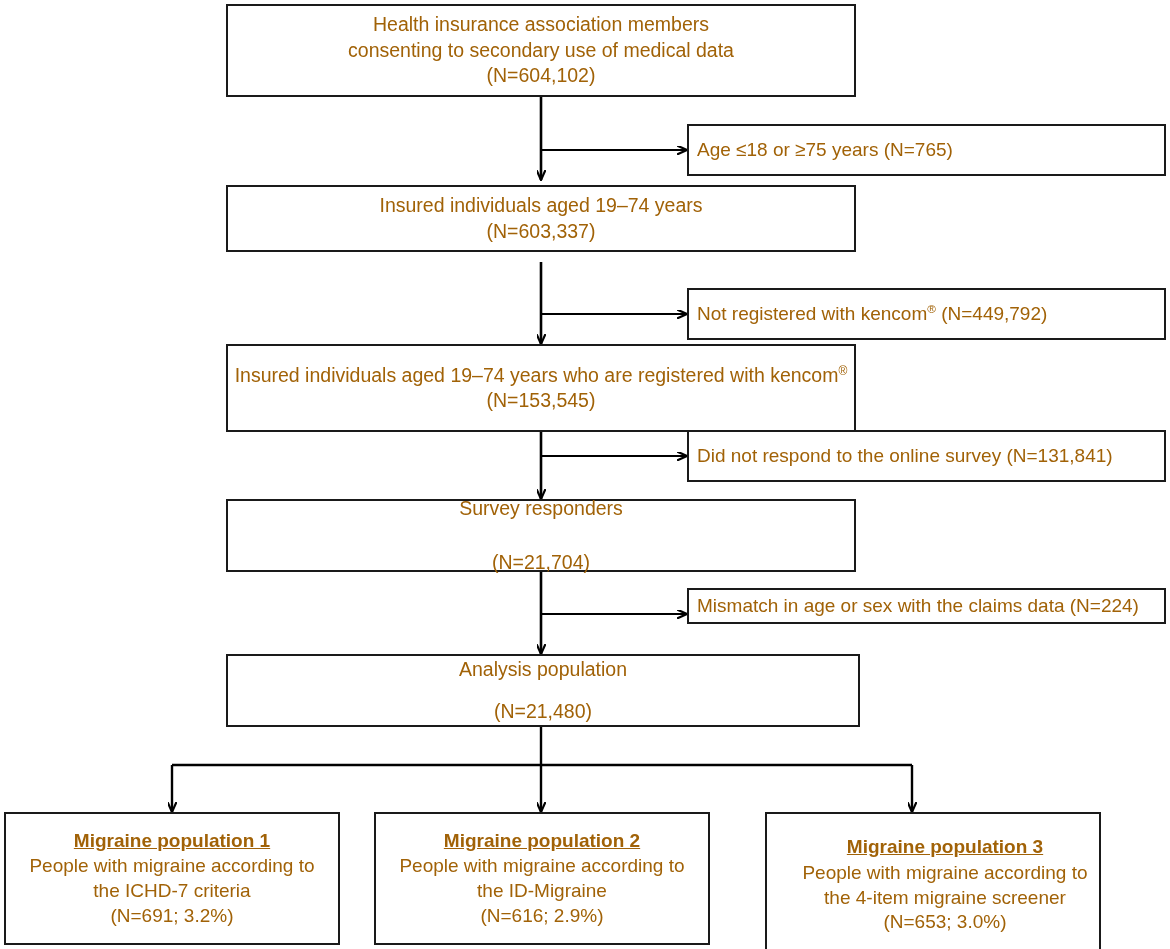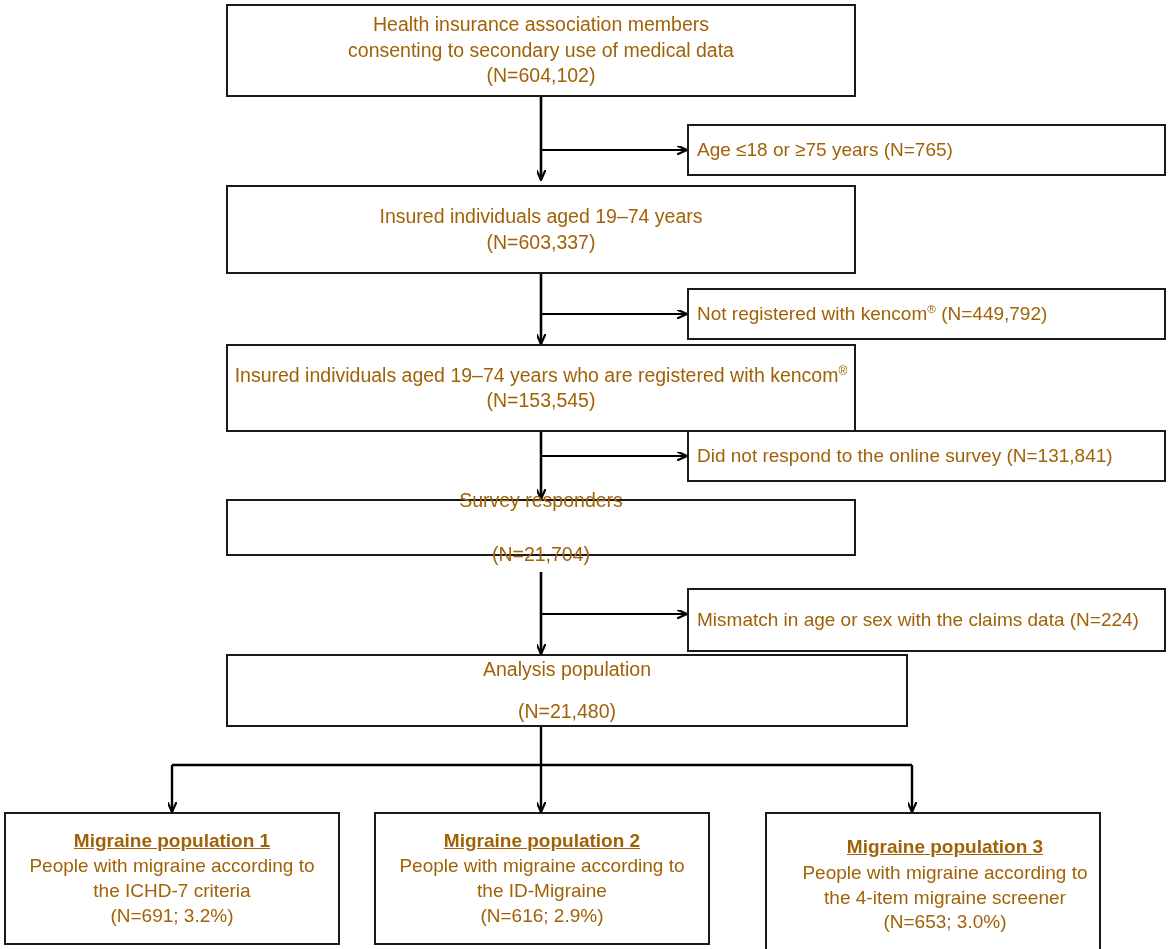--- a/index.html
+++ b/index.html
@@ -96,53 +96,53 @@
     <line x1="541" y1="765" x2="541" y2="812" stroke-width="2.4" marker-end="url(#arrowhead)"></line>
     <line x1="912" y1="765" x2="912" y2="812" stroke-width="2.4" marker-end="url(#arrowhead)"></line>
   </svg>
 
   <div class="box" style="left:226px; top:4px; width:630px; height:93px;">
     <span class="line">Health insurance association members</span>
     <span class="line">consenting to secondary use of medical data</span>
     <span class="line">(N=604,102)</span>
   </div>
 
-  <div class="box" style="left:226px; top:185px; width:630px; height:89px;">
+  <div class="box" style="left:226px; top:185px; width:630px; height:67px;">
     <span class="line">Insured individuals aged 19–74 years</span>
     <span class="line">(N=603,337)</span>
   </div>
 
   <div class="box" style="left:226px; top:344px; width:630px; height:88px;">
     <span class="line"><span>Insured individuals aged 19–74 years who are registered with kencom</span><span class="sup">®</span></span>
     <span class="line">(N=153,545)</span>
   </div>
 
-  <div class="box" style="left:226px; top:499px; width:630px; height:57px;gap:28px;">
+  <div class="box" style="left:226px; top:499px; width:630px; height:73px;gap:28px;">
     <span class="line">Survey responders</span>
     <span class="line">(N=21,704)</span>
   </div>
 
-  <div class="box" style="left:226px; top:654px; width:682px; height:73px;gap:16px;">
+  <div class="box" style="left:226px; top:654px; width:634px; height:73px;gap:16px;">
     <span class="line">Analysis population</span>
     <span class="line">(N=21,480)</span>
   </div>
 
   <div class="box side" style="left:687px; top:124px; width:479px; height:52px;">
     <span class="line">Age ≤18 or ≥75 years (N=765)</span>
   </div>
 
   <div class="box side" style="left:687px; top:288px; width:479px; height:52px;">
     <span class="line"><span>Not registered with kencom</span><span class="sup">®</span><span> (N=449,792)</span></span>
   </div>
 
   <div class="box side" style="left:687px; top:430px; width:479px; height:52px;">
     <span class="line">Did not respond to the online survey (N=131,841)</span>
   </div>
 
-  <div class="box side" style="left:687px; top:588px; width:479px; height:64px;">
+  <div class="box side" style="left:687px; top:588px; width:479px; height:36px;">
     <span class="line">Mismatch in age or sex with the claims data (N=224)</span>
   </div>
 
   <div class="box terminal" style="left:4px; top:812px; width:336px; height:133px;">
     <span class="heading">Migraine population 1</span>
     <span class="line">People with migraine according to</span>
     <span class="line">the ICHD-7 criteria</span>
     <span class="line">(N=691; 3.2%)</span>
   </div>
 

